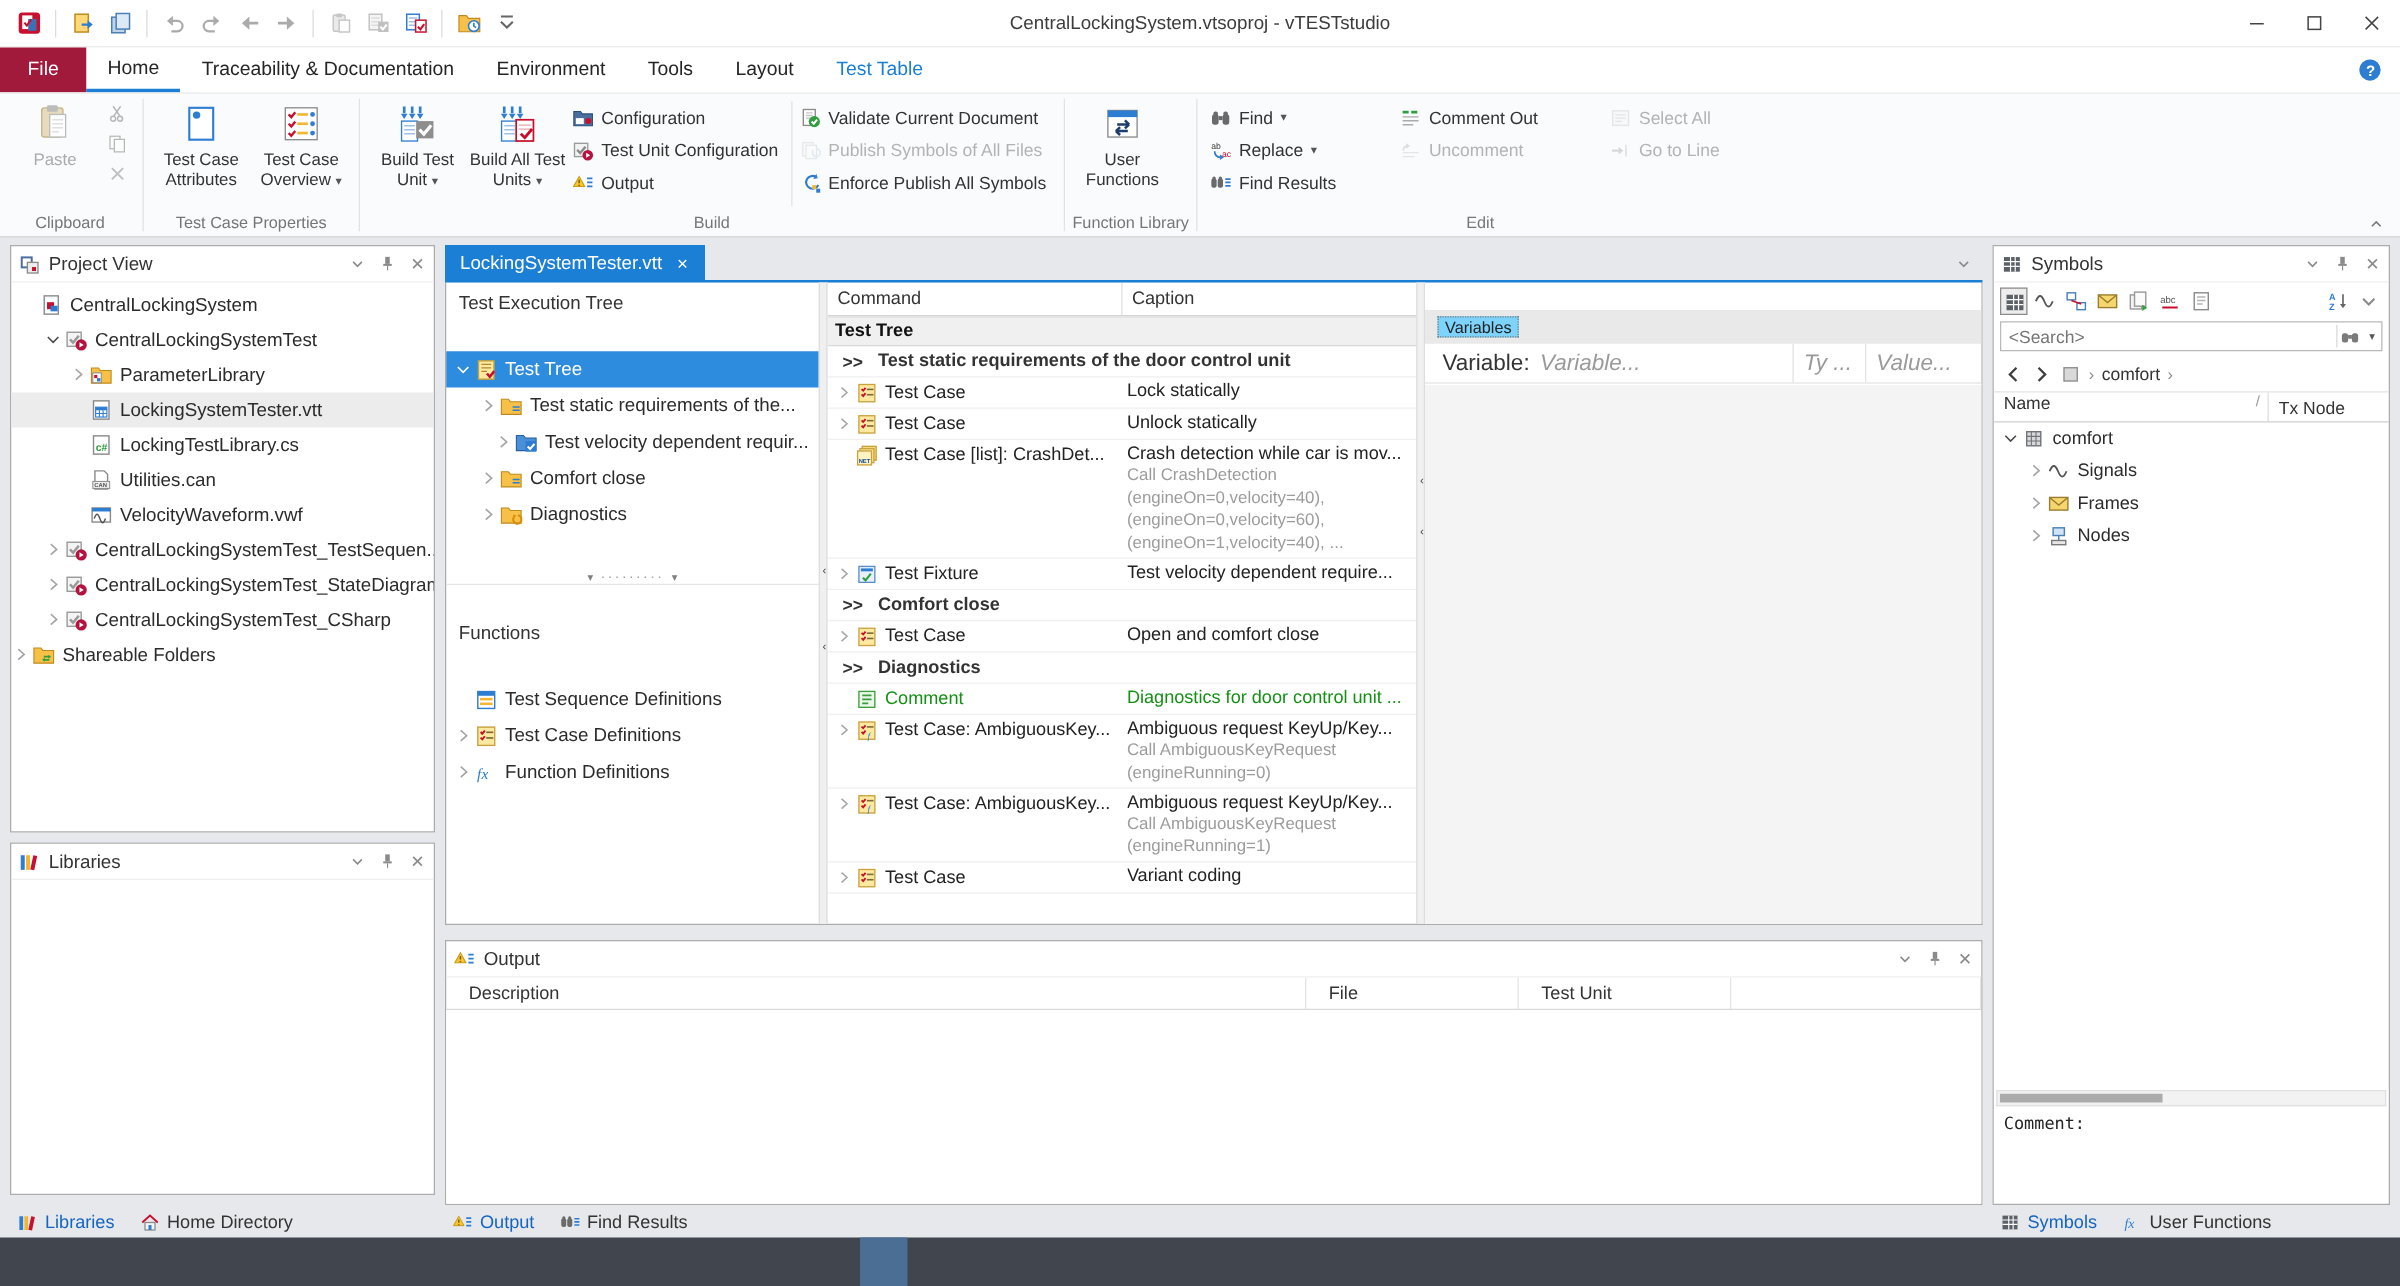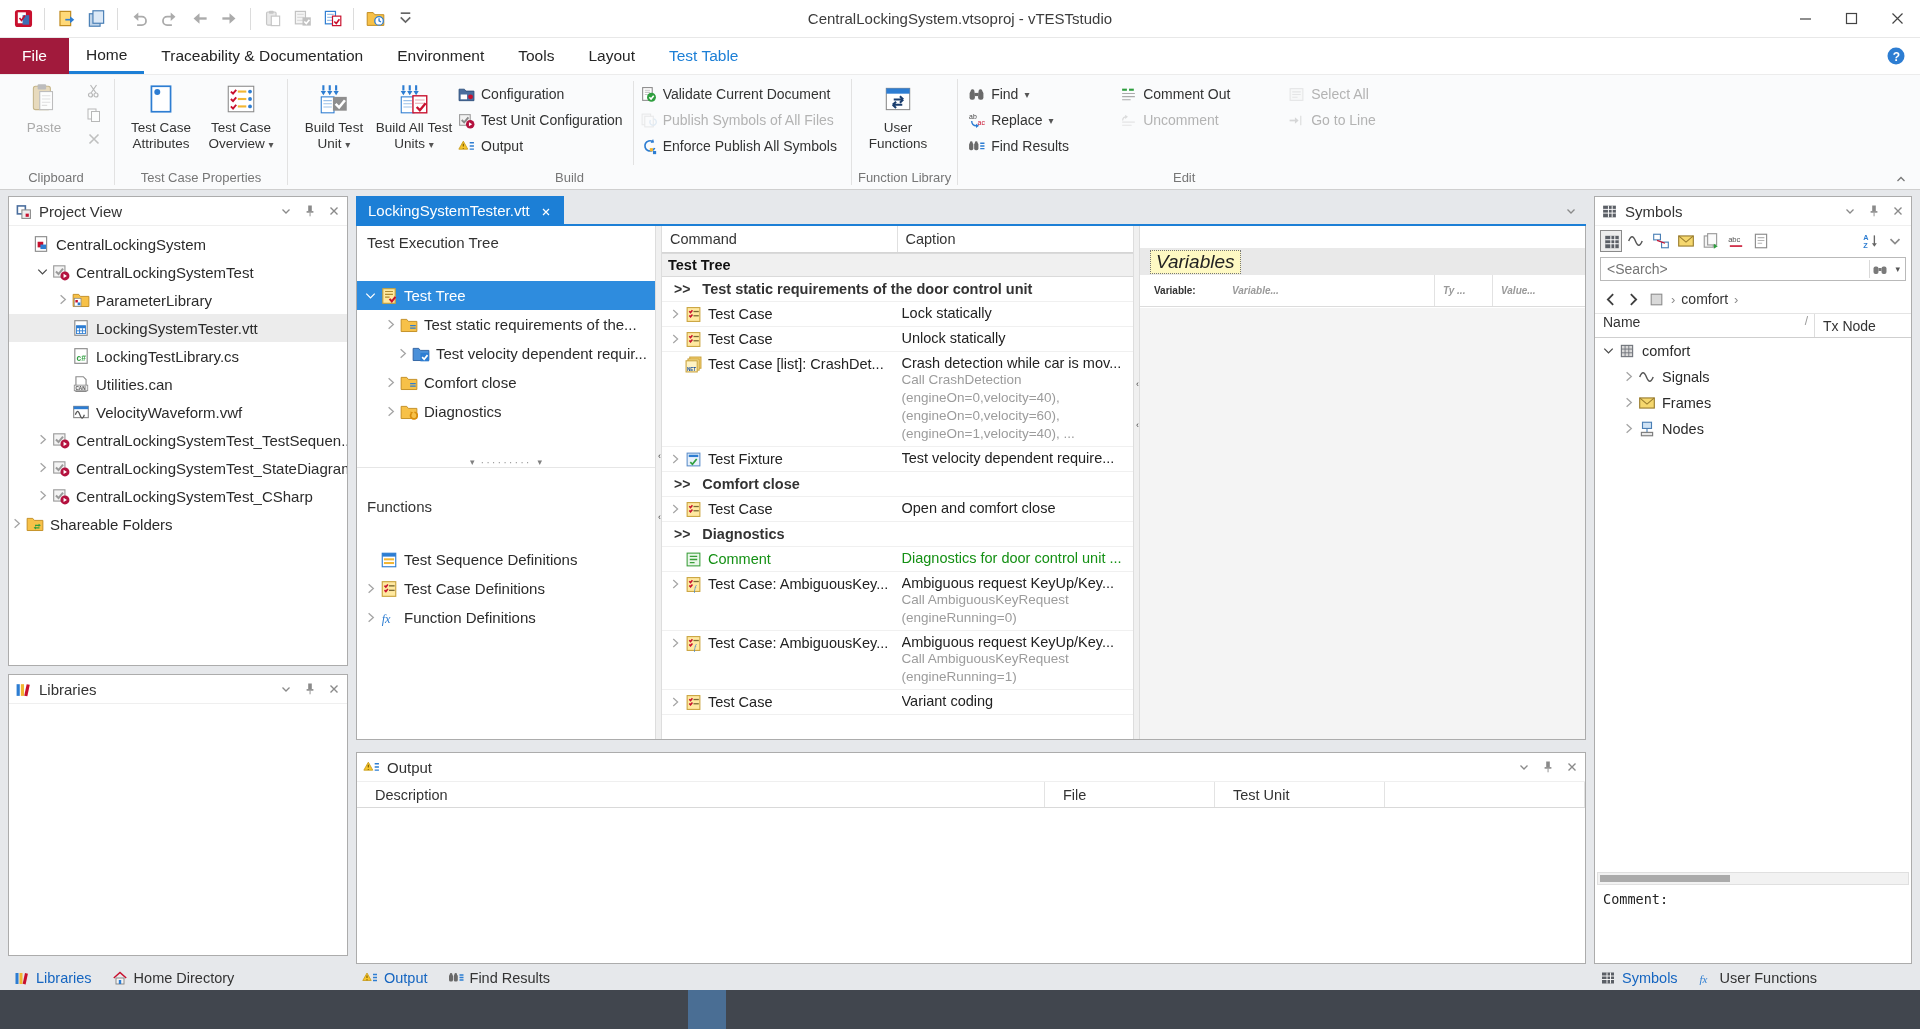--- a/index.html
+++ b/index.html
@@ -126,23 +126,23 @@
   .xrow.band { background:#F0F0F0; border-top:1px solid #DADADA; border-bottom:1px solid #DADADA; padding:3px 6px; }
   .xrow.band .bandtext { font-weight:bold; font-size:14.5px; color:#111; }
   .sectmark { font-weight:bold; margin:0 12px 0 6px; font-size:14px; }
   .secttext { font-weight:bold; font-size:14.5px; white-space:nowrap; }
   .xrow.comment .clabel, .xrow.comment .capmain { color:#149014; }
 
   
   .vars-pane { width:445px; display:flex; flex-direction:column; background:#fff; }
   .vars-top { height:22px; }
   .vars-band { height:27px; background:#E9E9E9; display:flex; align-items:center; padding:0 10px; }
-  .vars-band .vlabel { font-style:italic; font-size:19px; color:#222; border:1px dotted #777; padding:0 5px; background:#fef9c3; }
+  .vars-band .vlabel { font-size:13px; color:#222; border:1px dotted #777; padding:0 5px; background:#7dd3fc; }
   .vars-fields { height:32px; display:flex; align-items:stretch; border-bottom:1px solid #DCDCDC; }
-  .vf { display:flex; align-items:center; padding:0 8px; border-right:1px solid #E2E2E2; font-size:10px;font-weight:bold; }
+  .vf { display:flex; align-items:center; padding:0 8px; border-right:1px solid #E2E2E2; font-size:18px; }
   .vf.lab { width:84px; color:#333; border-right:none; padding-left:14px; }
   .vf.ph { color:#9A9A9A; font-style:italic; }
   .vf.variable { flex:1; }
   .vf.ty { width:58px; }
   .vf.val { width:92px; border-right:none; }
   .vars-rest { flex:1; background:#F4F4F4; border-top:1px solid #fff; }
 
   
   .center-gap { height:12px; }
   .output-panel { height:212px; flex:0 0 212px; }

